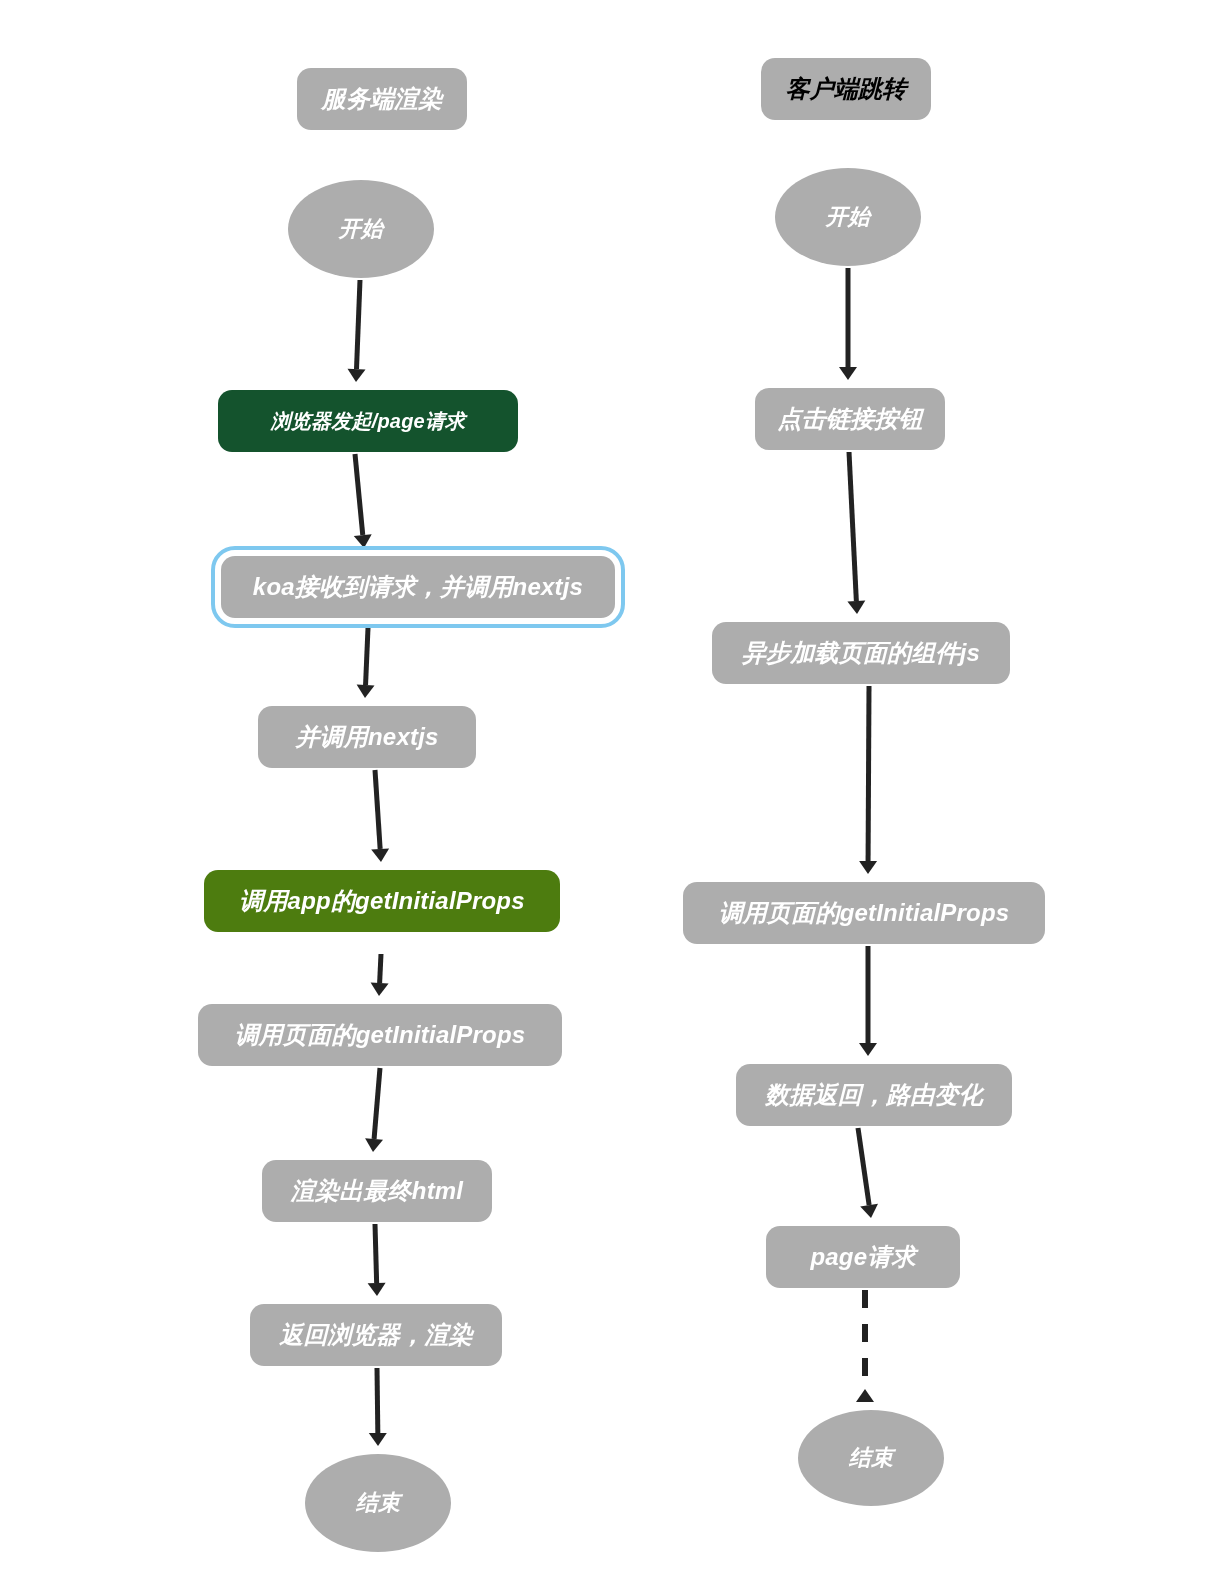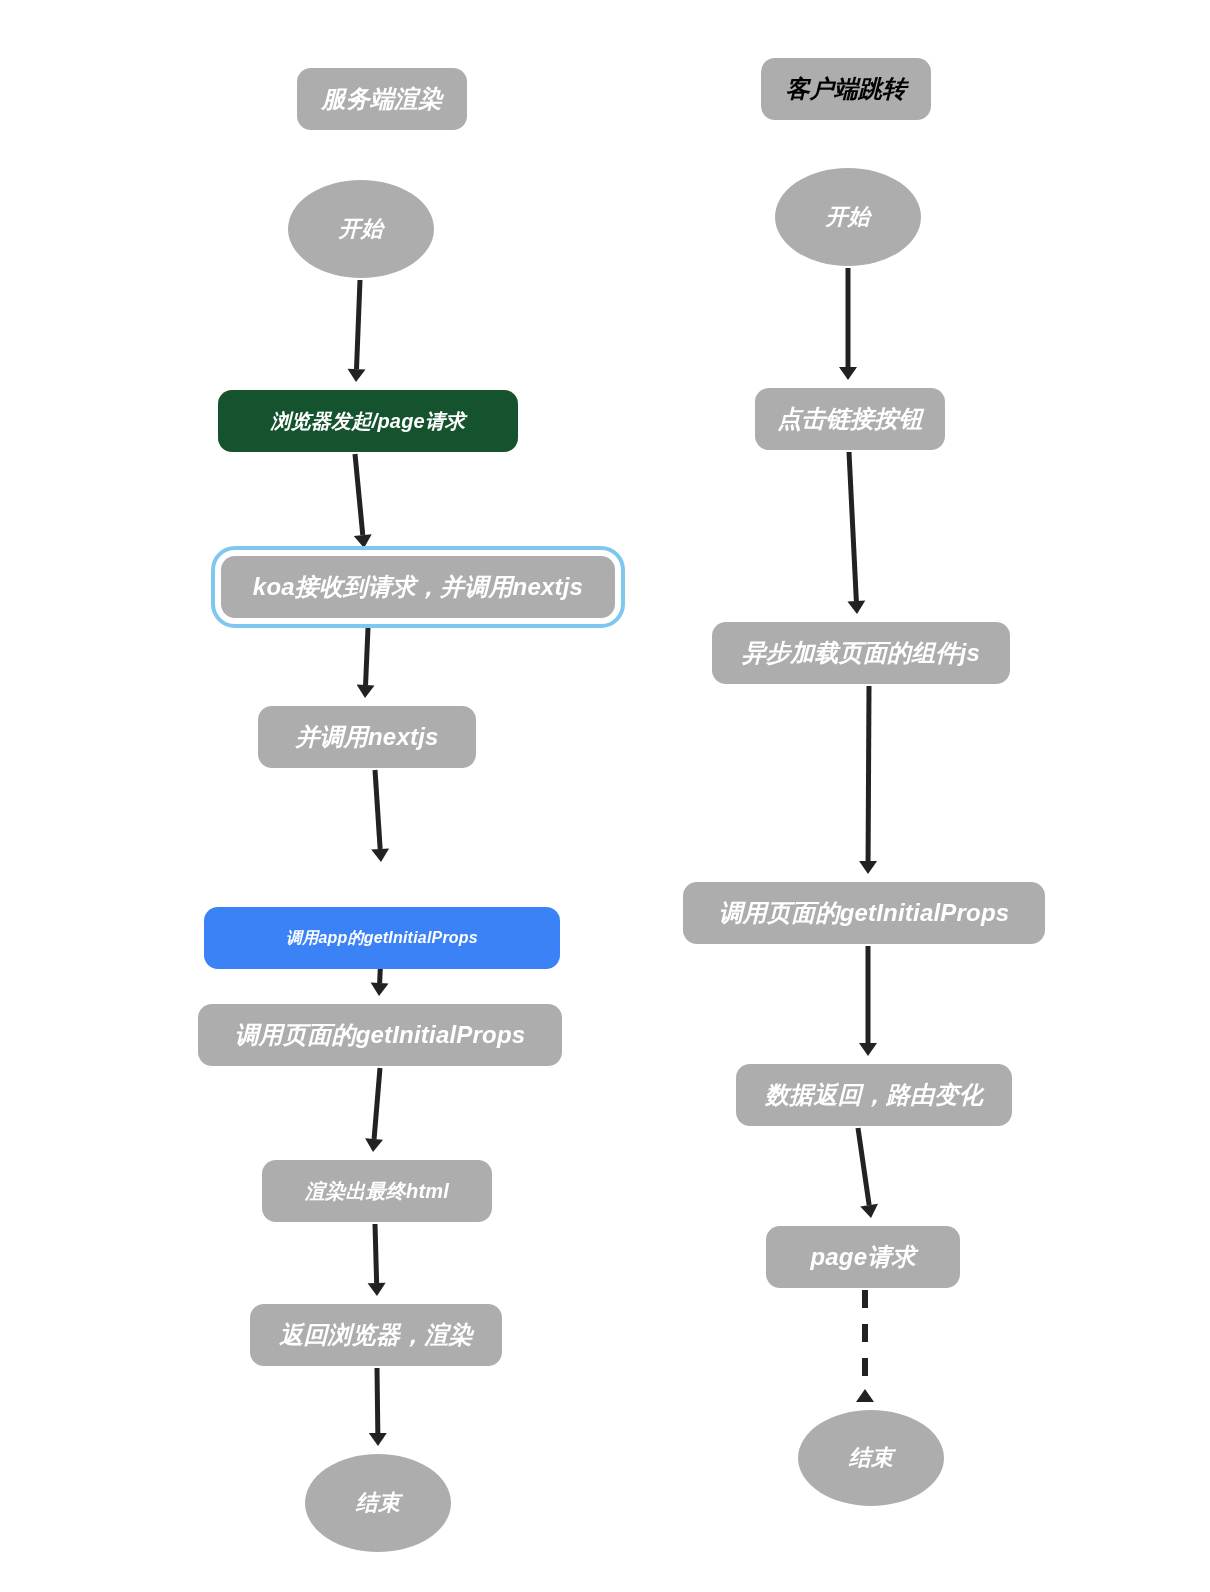--- a/index.html
+++ b/index.html
@@ -131,27 +131,27 @@
       </div>
       <div class="node rect" style="left: 218px; top: 390px; width: 300px; height: 62px; font-size: 20px; background: #14532d; color: rgb(255, 255, 255);">
         <span>浏览器发起/page请求</span>
       </div>
       <div class="node rect highlight" style="left: 180px; top: 556px; width: 394px; height: 62px; font-size: 24px; background: rgb(173, 173, 173); color: rgb(255, 255, 255); margin-left: 41px;">
         <span>koa接收到请求，并调用nextjs</span>
       </div>
       <div class="node rect" style="left: 258px; top: 706px; width: 218px; height: 62px; font-size: 24px; background: rgb(173, 173, 173); color: rgb(255, 255, 255);">
         <span>并调用nextjs</span>
       </div>
-      <div class="node rect" style="left: 204px; top: 907px; width: 356px; height: 62px; font-size: 16px; background: #3b82f6; color: rgb(255, 255, 255);">
+      <div class="node rect" style="left: 204px; top: 870px; width: 356px; height: 62px; font-size: 24px; background: #4d7c0f; color: rgb(255, 255, 255);">
         <span>调用app的getInitialProps</span>
       </div>
       <div class="node rect" style="left: 198px; top: 1004px; width: 364px; height: 62px; font-size: 24px; background: rgb(173, 173, 173); color: rgb(255, 255, 255);">
         <span>调用页面的getInitialProps</span>
       </div>
-      <div class="node rect" style="left: 262px; top: 1160px; width: 230px; height: 62px; font-size: 20px; background: rgb(173, 173, 173); color: rgb(255, 255, 255);">
+      <div class="node rect" style="left: 262px; top: 1160px; width: 230px; height: 62px; font-size: 24px; background: rgb(173, 173, 173); color: rgb(255, 255, 255);">
         <span>渲染出最终html</span>
       </div>
       <div class="node rect" style="left: 250px; top: 1304px; width: 252px; height: 62px; font-size: 24px; background: rgb(173, 173, 173); color: rgb(255, 255, 255);">
         <span>返回浏览器，渲染</span>
       </div>
       <div class="node ellipse" style="left: 305px; top: 1454px; width: 146px; height: 98px; font-size: 22px; background: rgb(173, 173, 173); color: rgb(255, 255, 255);">
         <span>结束</span>
       </div>
       <div class="node rect title" style="left: 761px; top: 58px; width: 170px; height: 62px; font-size: 24px; background: rgb(173, 173, 173); color: #000000;">
         <span>客户端跳转</span>

